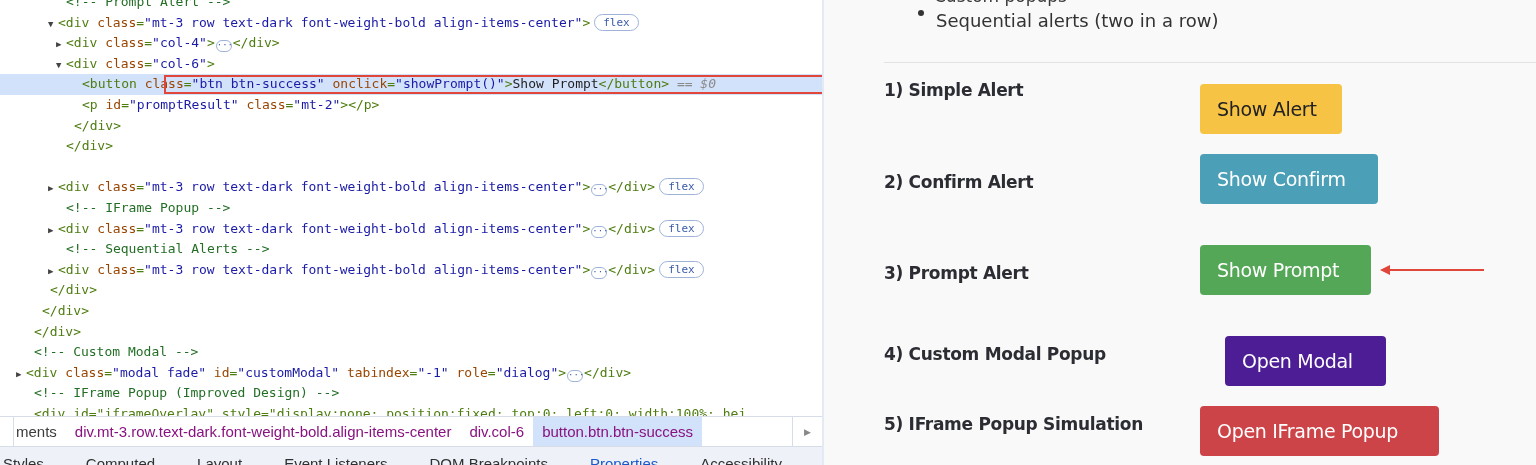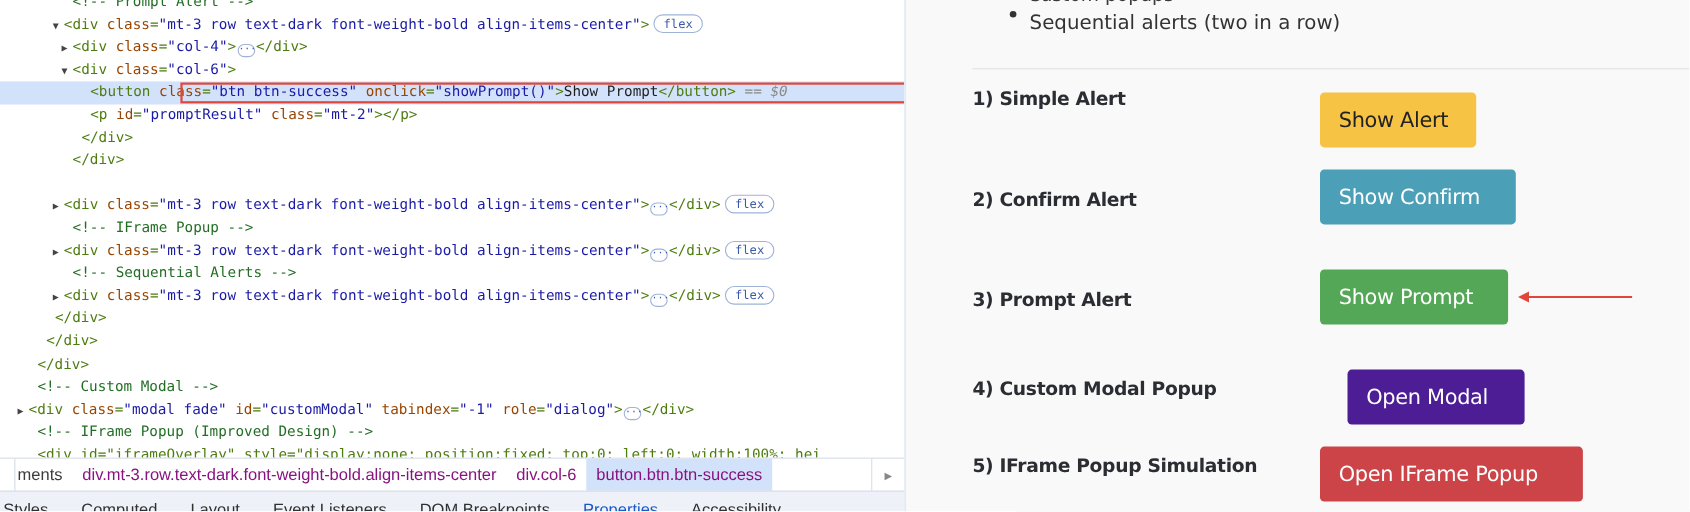--- a/index.html
+++ b/index.html
@@ -51,21 +51,21 @@
   .bc-item { padding: 0 9px; color: #881280; height: 30px; line-height: 30px; white-space: nowrap; }
   .bc-item.first { color: #3c3c3c; padding-left: 2px; }
   .bc-item.active { background: #d3e2fb; }
   .bc-scroll {
     margin-left: auto; width: 30px; height: 30px; border-left: 1px solid #d6dde8;
     display: flex; align-items: center; justify-content: center; color: #888; font-size: 9px;
   }
   .panel-tabs {
     position: absolute; left: 0; top: 446px; width: 822px; height: 19px;
     background: #eef2f8; border-top: 1px solid #d6dde8; overflow: hidden;
-    display: flex; gap: 4px; font-size: 15px; padding-top: 7px;
+    display: flex; gap: 16px; font-size: 15px; padding-top: 7px;
   }
   .panel-tab { padding: 0 13px; color: #303030; white-space: nowrap; line-height: 20px; }
   .panel-tab:first-child { margin-left: -10px; }
   .panel-tab.active { color: #1a59c9; }
 
   .split {
     position: absolute; left: 822px; top: 0; width: 2px; height: 465px; background: #e4eaf3;
   }
 
   

